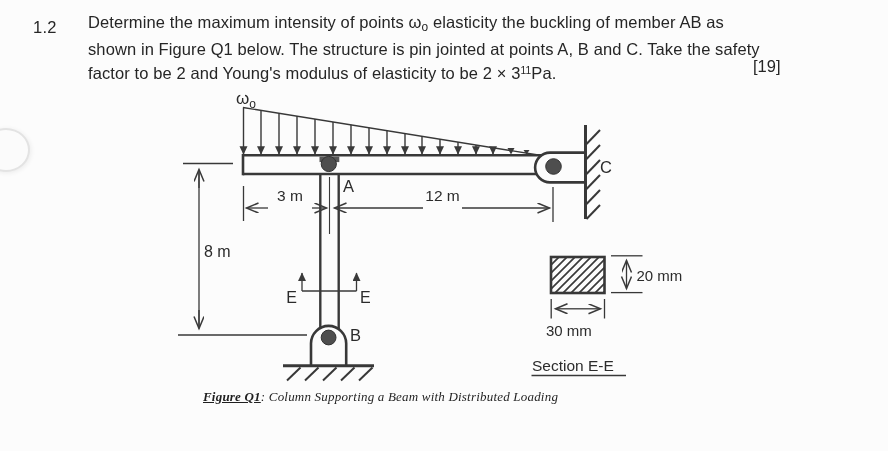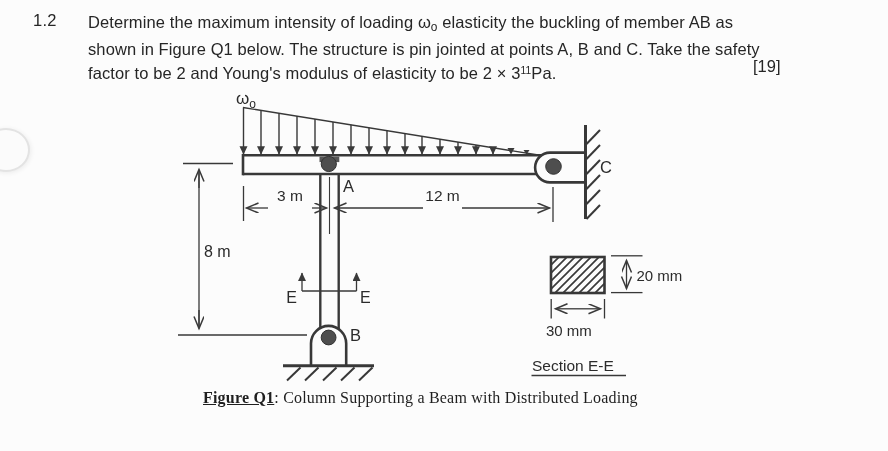--- a/index.html
+++ b/index.html
@@ -1,42 +1,42 @@
 <!DOCTYPE html>
 <html><head>
 <meta charset="utf-8">
 <style>
   html,body{margin:0;padding:0;background:#ffffff;}
   .page{position:relative;width:888px;height:451px;background:#fcfcfc;overflow:hidden;
         font-family:"Liberation Sans",sans-serif;color:#262626;}
-  .qnum{position:absolute;left:33px;top:11px;font-size:16.5px;letter-spacing:.2px;}
+  .qnum{position:absolute;left:33px;top:18px;font-size:16.5px;letter-spacing:.2px;}
   .qtext{position:absolute;left:88px;top:11px;width:802px;font-size:16.5px;line-height:22px;letter-spacing:.1px;}
   .qtext .qline{white-space:nowrap;}
   .qtext sub{font-size:.72em;vertical-align:-3px;}
   .qtext sup{font-size:.62em;vertical-align:5px;margin-top:44px;}
   .qmarks{position:absolute;left:753px;top:57px;font-size:16.5px;}
   .artifact{position:absolute;left:-18px;top:128px;width:44px;height:40px;border-radius:50%;
             background:#fbfbfb;border:2px solid #e3e3e3;box-shadow:1px 1px 5px rgba(0,0,0,.07);}
   svg.diagram{position:absolute;left:0;top:0;}
   svg text{font-family:"Liberation Sans",sans-serif;fill:#2b2b2b;}
   .caption{position:absolute;left:203px;top:389px;font-family:"Liberation Serif",serif;
-           font-size:16px;color:#1f1f1f;letter-spacing:.2px;}
+           font-size:13px;color:#1f1f1f;letter-spacing:.2px;font-style:italic;}
   .caption .figlbl{font-weight:bold;text-decoration:underline;}
 </style>
 </head>
 <body>
 
 <div class="page">
 
   <div class="artifact"></div>
 
   <div class="qnum">1.2</div>
 
   <div class="qtext">
-    <div class="qline"><span>Determine the maximum intensity of loading </span><span>ω</span><sub>o</sub><span> elasticity the buckling of member AB as</span></div>
+    <div class="qline"><span>Determine the maximum intensity of points </span><span>ω</span><sub>o</sub><span> elasticity the buckling of member AB as</span></div>
     <div class="qline">shown in Figure Q1 below. The structure is pin jointed at points A, B and C. Take the safety</div>
     <div class="qline"><span>factor to be 2 and Young's modulus of elasticity to be 2 × 3</span><sup>11</sup><span>Pa.</span></div>
   </div>
 
   <div class="qmarks">[19]</div>
 
   <svg class="diagram" width="888" height="451" viewBox="0 0 888 451">
     <defs>
       <marker id="tri" markerUnits="userSpaceOnUse" markerWidth="12" markerHeight="10" refX="8" refY="4" orient="auto">
         <path d="M0,0 L8.5,4 L0,8 Z" fill="#3a3a3a"></path>

